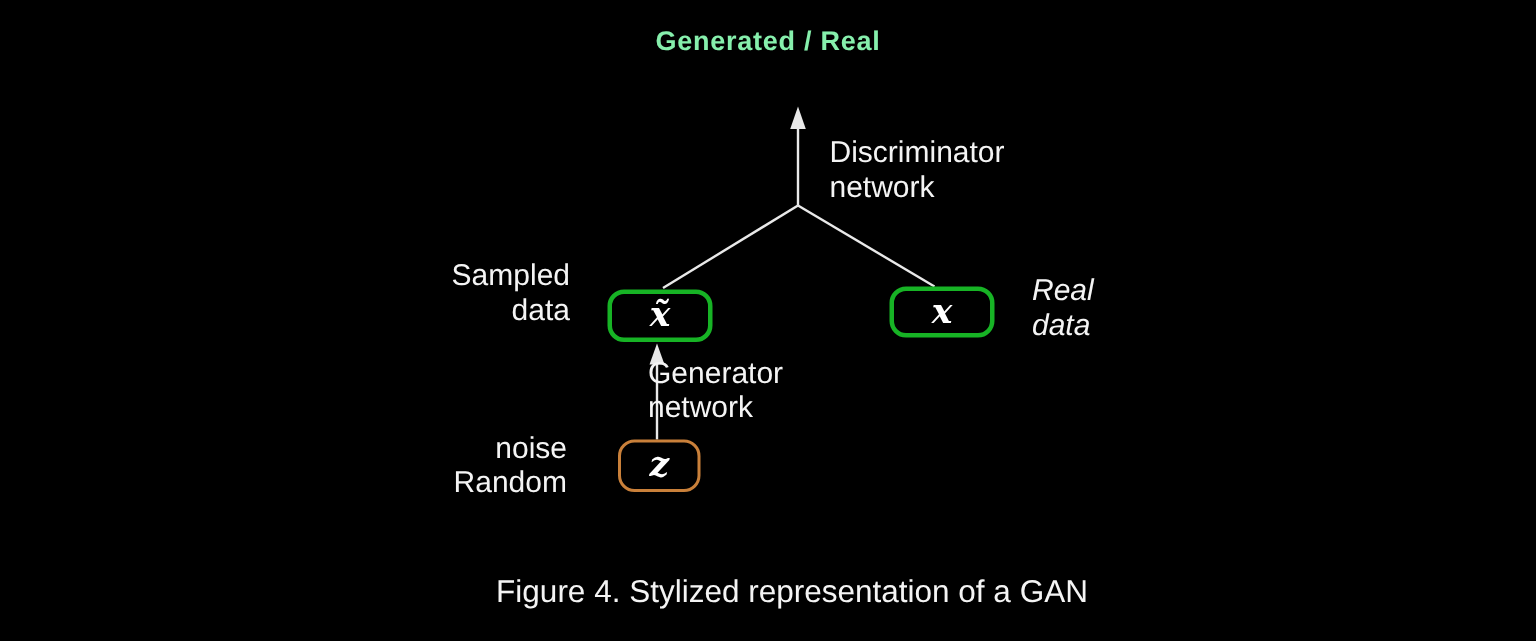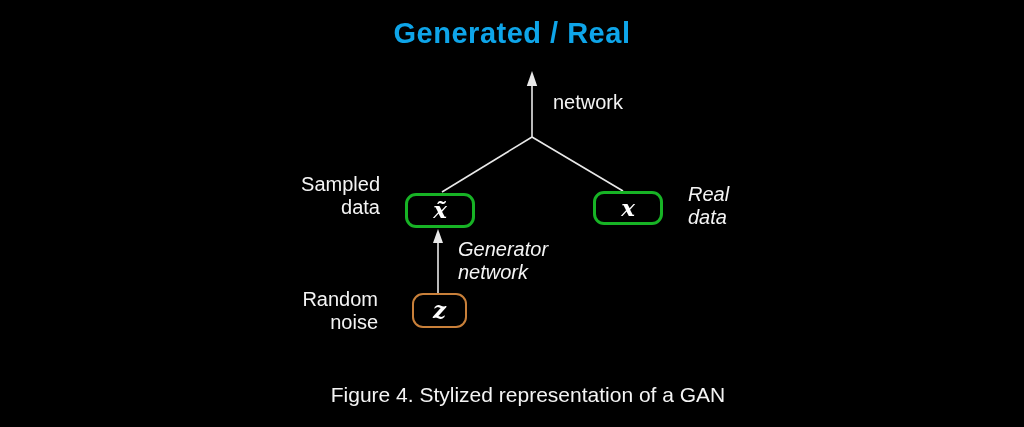--- a/index.html
+++ b/index.html
@@ -15,24 +15,24 @@
     overflow: hidden;
     font-family: "Liberation Sans", sans-serif;
     color: #f4f4f4;
   }
   .title {
     position: absolute;
     left: 0;
     top: 17px;
     width: 1024px;
     text-align: center;
-    font-size: 29px;
+    font-size: 18px;
     font-weight: 700;
     letter-spacing: 0.5px;
-    color: #0ea5e9;
+    color: #86efac;
   }
   .edges-svg {
     position: absolute;
     left: 0;
     top: 0;
     width: 1024px;
     height: 427px;
   }
   .node-box {
     position: absolute;
@@ -64,21 +64,21 @@
   .label {
     position: absolute;
     font-size: 20px;
     line-height: 23px;
     color: #f4f4f4;
     white-space: nowrap;
   }
   .label .line { display: block; }
   .label-right { text-align: right; }
   .lbl-discriminator { left: 553px; top: 91px; }
-  .lbl-generator     { left: 458px; top: 238px; font-style: italic; }
+  .lbl-generator     { left: 432px; top: 238px; }
   .lbl-sampled       { left: 230px; top: 173px; width: 150px; }
   .lbl-real          { left: 688px; top: 183px; font-style: italic; }
   .lbl-random        { left: 228px; top: 288px; width: 150px; }
   .caption {
     position: absolute;
     left: 0;
     top: 383px;
     width: 1024px;
     text-align: center;
     font-size: 21px;
@@ -100,41 +100,42 @@
 
     <line x1="532" y1="137" x2="442" y2="192" stroke="#e9e9e9" stroke-width="1.6"></line>
 
     <line x1="532" y1="137" x2="623" y2="191" stroke="#e9e9e9" stroke-width="1.6"></line>
 
     <line x1="438" y1="293" x2="438" y2="242" stroke="#e9e9e9" stroke-width="1.6"></line>
     <polygon points="438,229 433,243 443,243" fill="#e9e9e9"></polygon>
   </svg>
 
   <div class="label lbl-discriminator">
+    <span class="line">Discriminator</span>
     <span class="line">network</span>
   </div>
 
   <div class="label lbl-generator">
     <span class="line">Generator</span>
     <span class="line">network</span>
   </div>
 
   <div class="label label-right lbl-sampled">
     <span class="line">Sampled</span>
     <span class="line">data</span>
   </div>
 
   <div class="label lbl-real">
     <span class="line">Real</span>
     <span class="line">data</span>
   </div>
 
   <div class="label label-right lbl-random">
+    <span class="line">noise</span>
     <span class="line">Random</span>
-    <span class="line">noise</span>
   </div>
 
   <div class="node-box generated box-xtilde">
     <span class="symbol">x̃</span>
   </div>
 
   <div class="node-box generated box-x">
     <span class="symbol">x</span>
   </div>
 

